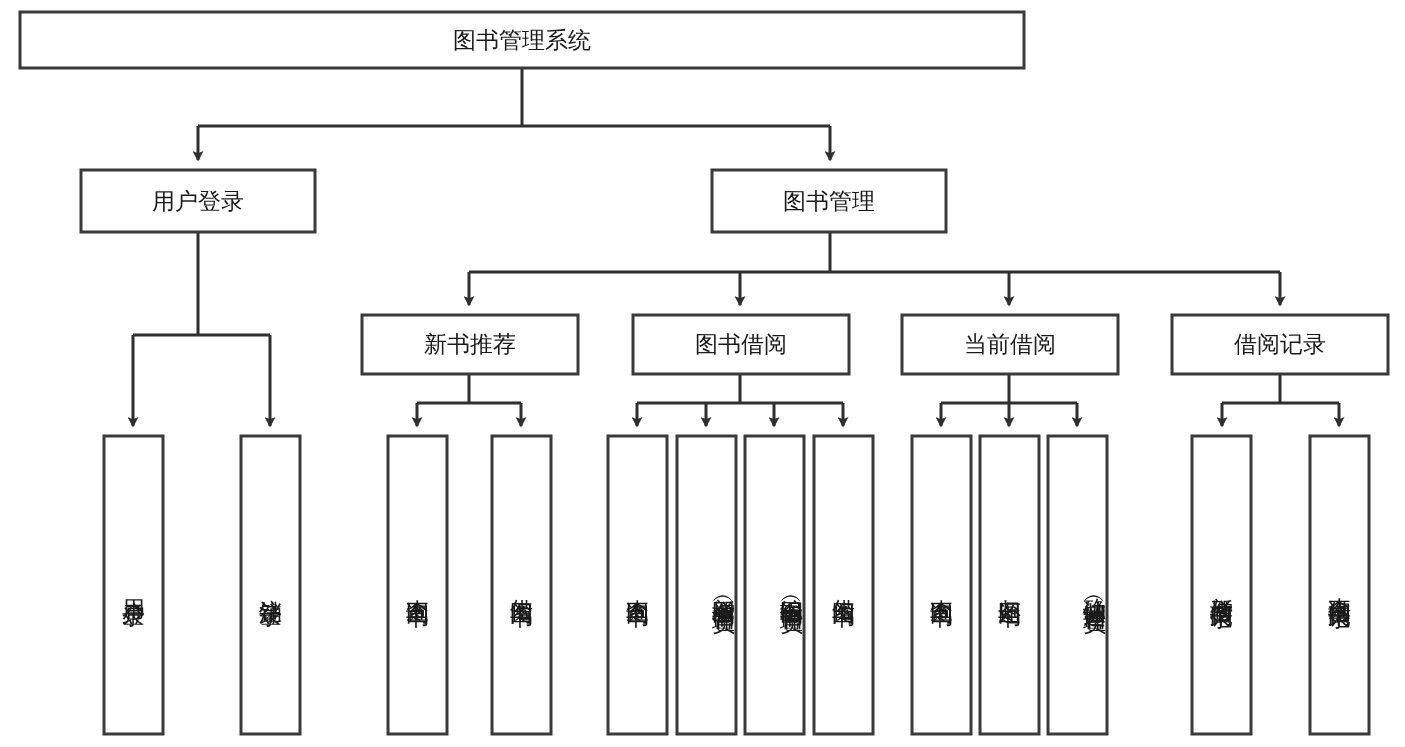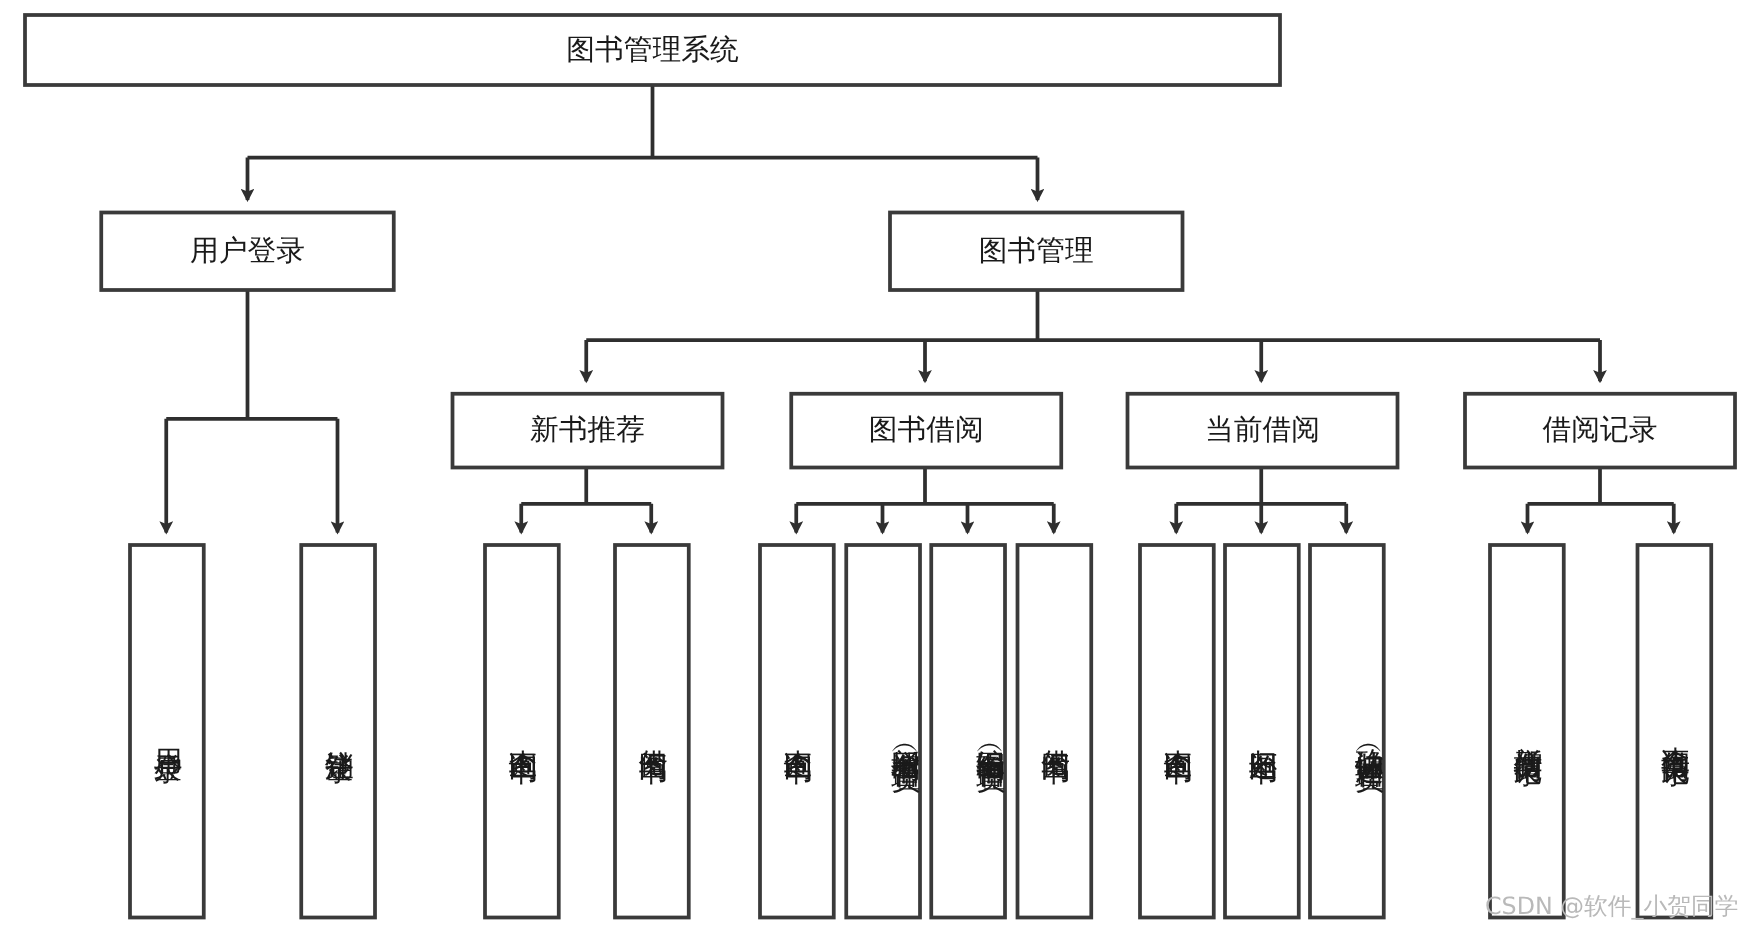--- a/index.html
+++ b/index.html
@@ -206,14 +206,13 @@
   <div class="vlabel" style="left:745px; top:436px; width:59px; height:298px; display:flex; align-items:flex-start; justify-content:center; padding-top:8px; box-sizing:border-box;">编辑图书（管理员）</div>
   <div class="vlabel" style="left:814px; top:436px; width:59px; height:298px; display:flex; align-items:center; justify-content:center;">借阅图书</div>
 
   <div class="vlabel" style="left:912px; top:436px; width:59px; height:298px; display:flex; align-items:center; justify-content:center;">查询图书</div>
   <div class="vlabel" style="left:980px; top:436px; width:59px; height:298px; display:flex; align-items:center; justify-content:center;">归还图书</div>
   <div class="vlabel" style="left:1048px; top:436px; width:59px; height:298px; display:flex; align-items:flex-start; justify-content:center; padding-top:8px; box-sizing:border-box;">确认归还（管理员）</div>
 
   <div class="vlabel" style="left:1192px; top:436px; width:59px; height:298px; display:flex; align-items:center; justify-content:center;">新增借阅记录</div>
   <div class="vlabel" style="left:1310px; top:436px; width:59px; height:298px; display:flex; align-items:center; justify-content:center;">查询借阅记录</div>
 
-  <div class="watermark">CSDN @软件_小贺同学</div>
 </div>
 
 </body></html>

